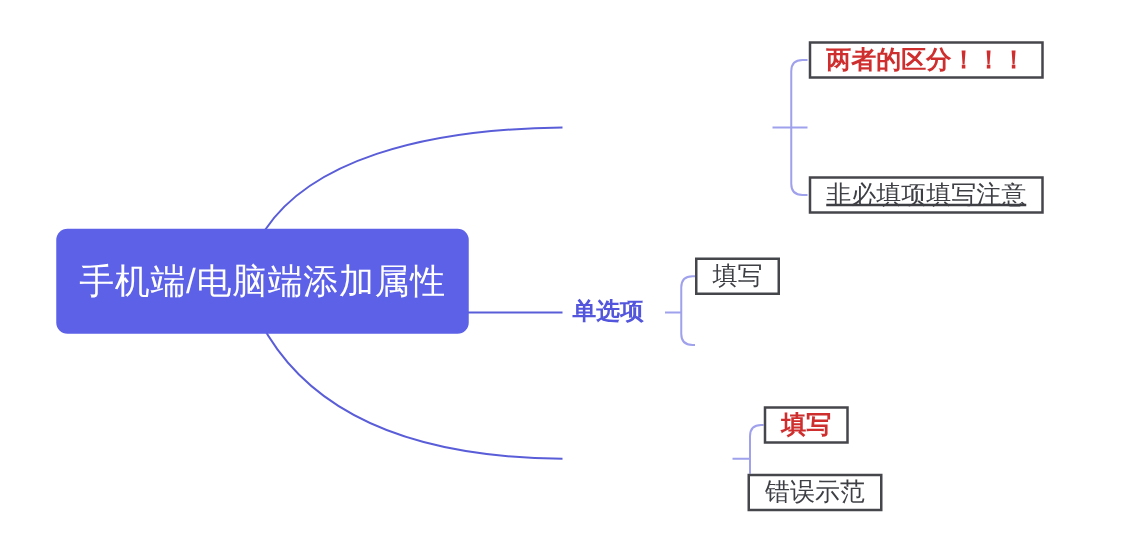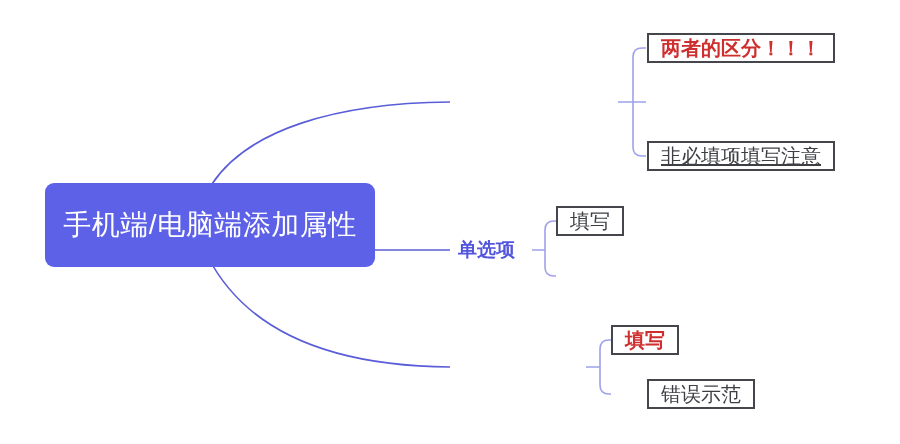--- a/index.html
+++ b/index.html
@@ -95,15 +95,15 @@
   <div class="child-node" style="left:647px; top:141px;text-decoration:underline;">非必填项填写注意</div>
 
   <div class="branch-label" style="left:458px; top:239px;text-align:right;">单选项</div>
 
   <div class="child-node" style="left:556px; top:206px;">填写</div>
 
 
 
   <div class="child-node emphasis" style="left:611px; top:325px;">填写</div>
 
-  <div class="child-node" style="left:647px; top:379px;">错误示范</div>
+  <div class="child-node" style="left:598px; top:379px;">错误示范</div>
 
 </div>
 
 </body></html>

